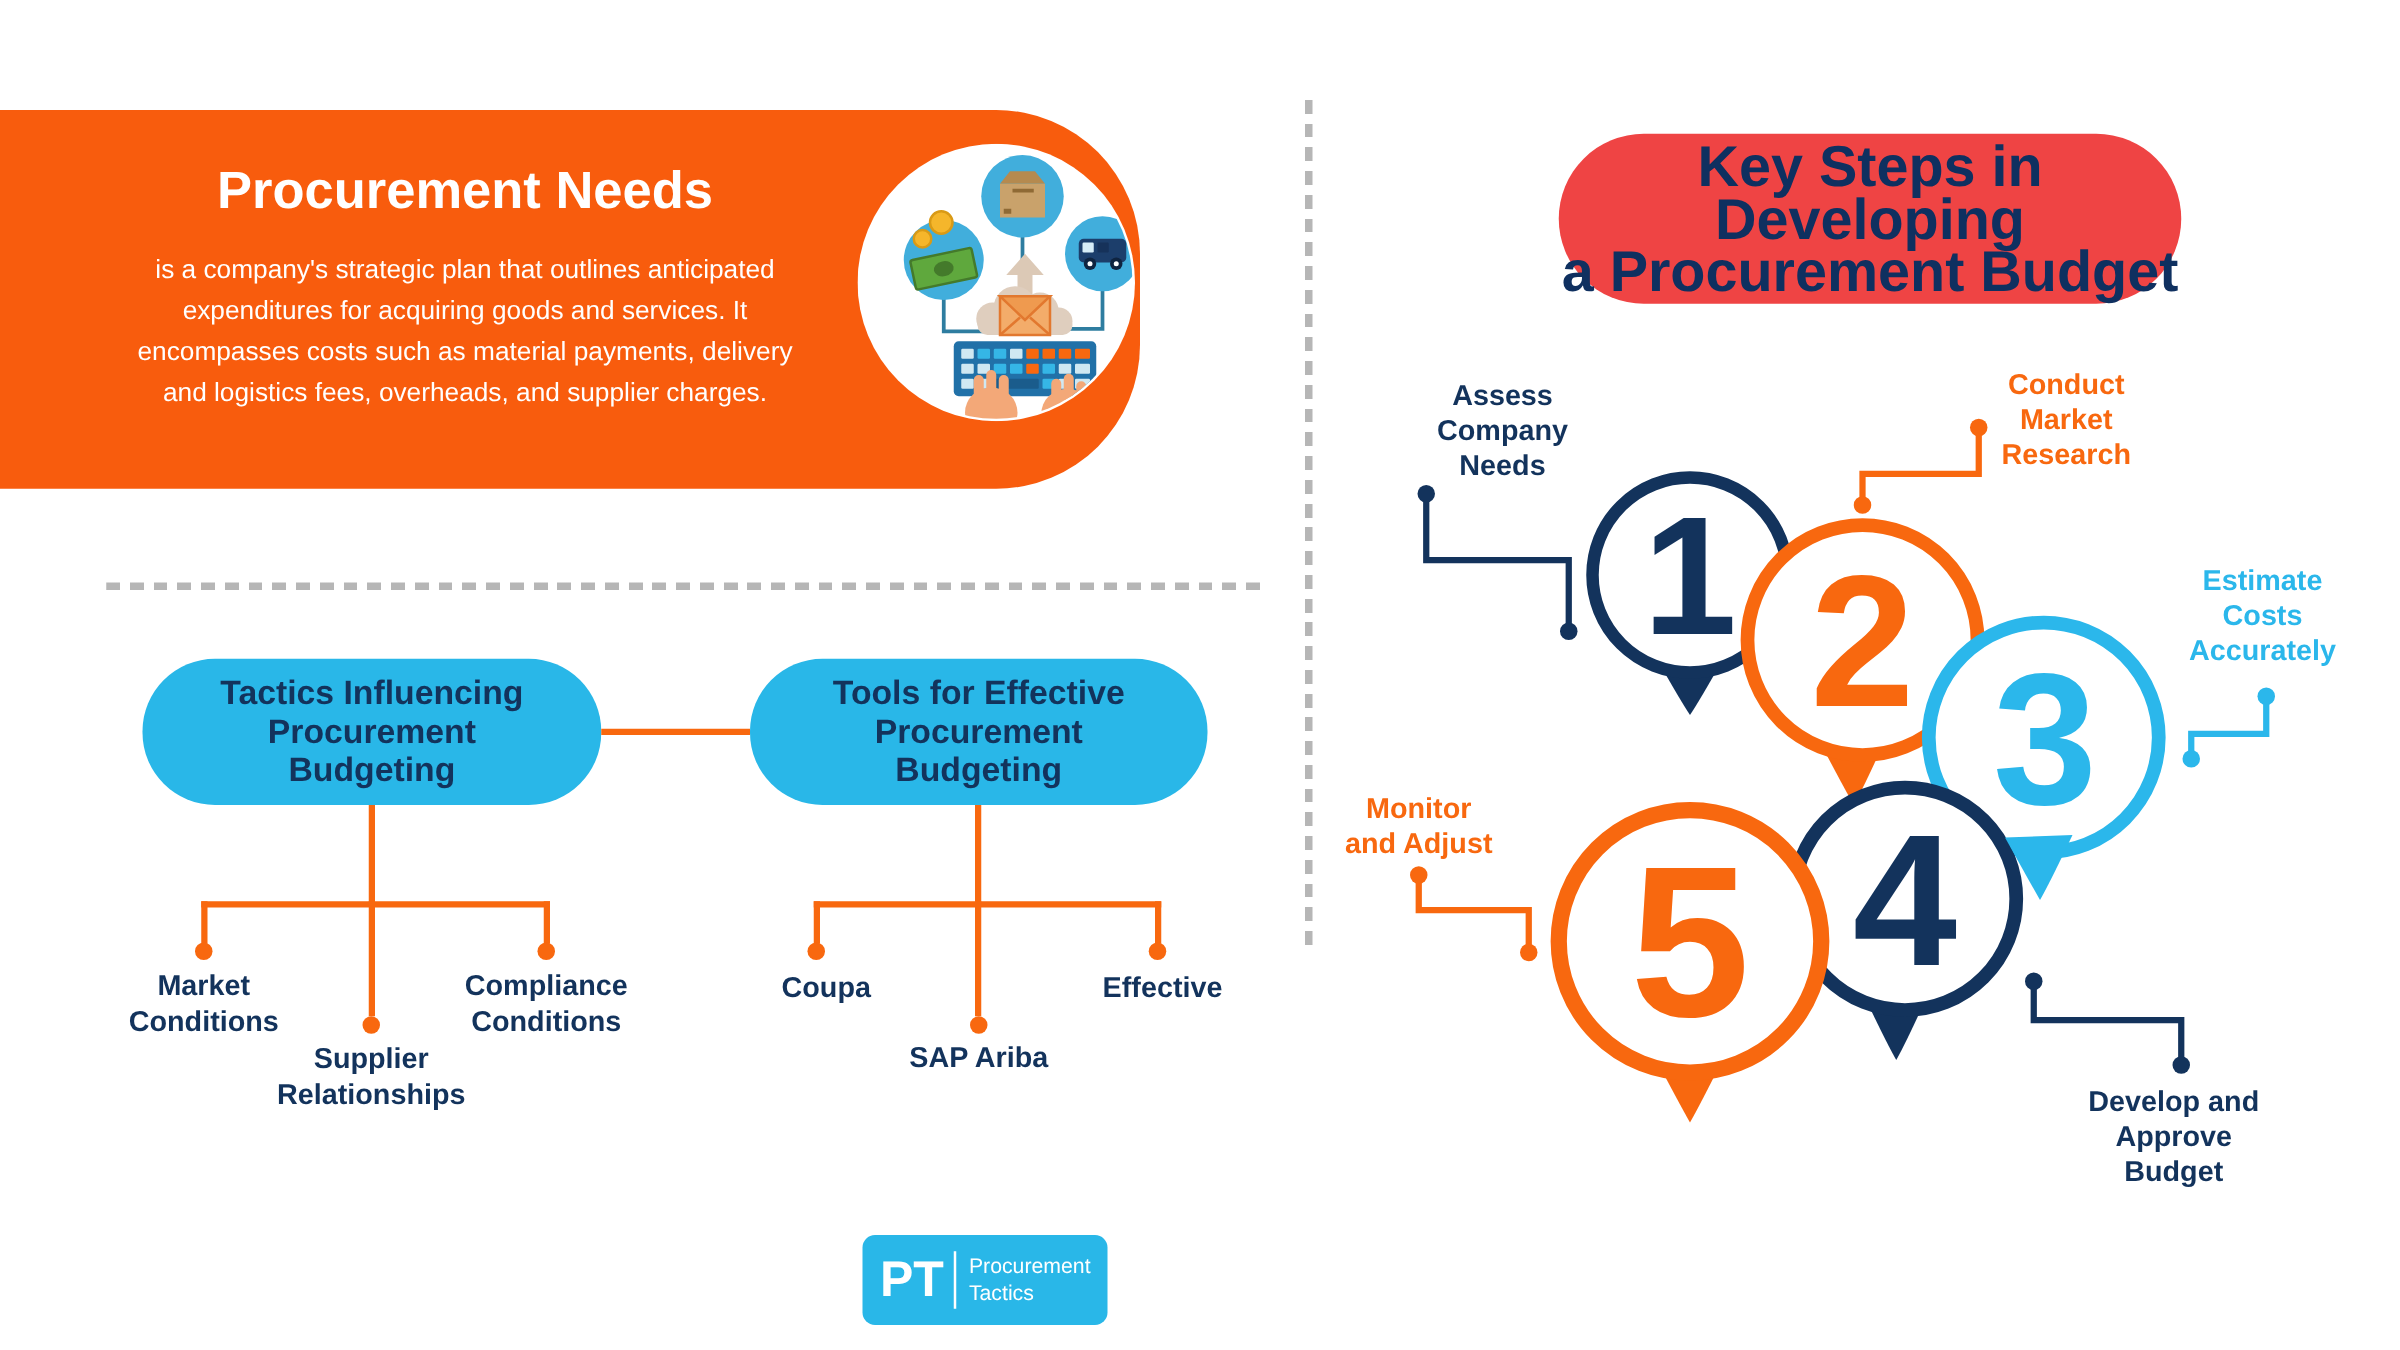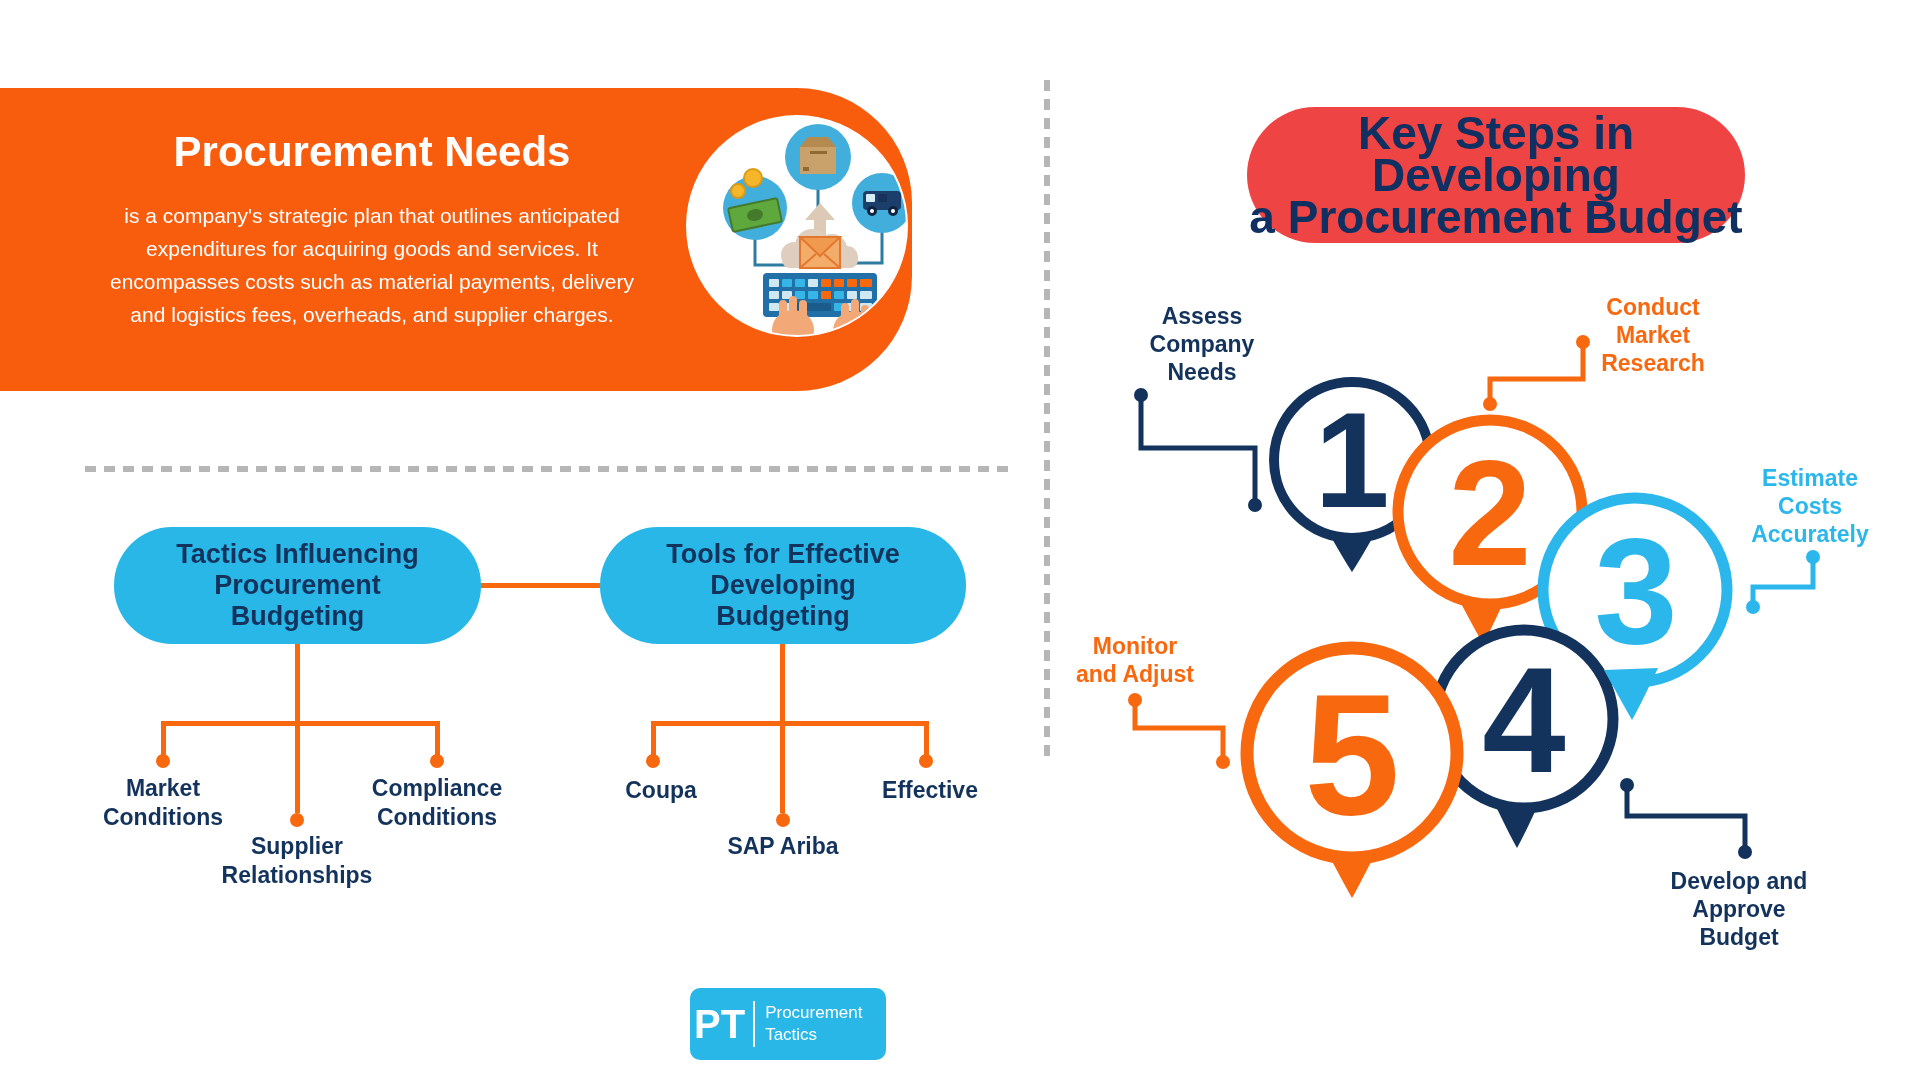--- a/index.html
+++ b/index.html
@@ -33,21 +33,21 @@
        transform:translate(-50%,-50%);}
   
   .lbl{font-weight:700;font-size:23px;line-height:29px;color:#13335C;}
   .lbl-step{font-weight:700;font-size:23px;line-height:28px;}
   .navy{color:#13335C}.orange{color:#F8680F}.cyan{color:#2BB7EB}
   
   .num{position:absolute;font-weight:700;line-height:1;transform:translate(-50%,-52%);}
   
   .logo{position:absolute;left:690px;top:988px;width:196px;height:72px;background:#29B7E8;
         border-radius:10px;display:flex;align-items:center;color:#fff;}
-  .logo-pt{font-weight:700;font-size:40px;padding-left:4px;}
+  .logo-pt{font-weight:700;font-size:40px;padding-left:14px;}
   .logo-sep{width:2px;height:46px;background:#ffffff;margin:0 10px 0 8px;}
   .logo-name{font-size:17px;line-height:22px;}
 </style>
 </head>
 <body>
 
 <div class="banner"></div>
 <div class="ctr banner-title" style="left:372px;top:152px;">Procurement Needs</div>
 <div class="ctr banner-desc" style="left:372px;top:265px;">is a company's strategic plan that outlines anticipated expenditures for acquiring goods and services. It encompasses costs such as material payments, delivery and logistics fees, overheads, and supplier charges.</div>
 
@@ -145,21 +145,21 @@
   </g>
 </svg>
 
 <div class="hdash"></div>
 <div class="vdash"></div>
 
 <div class="pill" style="left:114px;top:527px;width:367px;height:117px;">Tactics Influencing
 Procurement
 Budgeting</div>
 <div class="pill" style="left:600px;top:527px;width:366px;height:117px;">Tools for Effective
-Developing
+Procurement
 Budgeting</div>
 <div class="oline" style="left:481px;top:583px;width:119px;height:5px;"></div>
 
 <div class="oline" style="left:295px;top:644px;width:5px;height:79px;"></div>
 <div class="oline" style="left:161px;top:721px;width:279px;height:5px;"></div>
 <div class="oline" style="left:161px;top:721px;width:5px;height:34px;"></div>
 <div class="oline" style="left:435px;top:721px;width:5px;height:34px;"></div>
 <div class="oline" style="left:295px;top:721px;width:5px;height:92px;"></div>
 <div class="dot" style="left:163px;top:761px;"></div>
 <div class="dot" style="left:437px;top:761px;"></div>
@@ -245,21 +245,21 @@
 <div class="num cyan" style="left:1636px;top:594px;font-size:150px;">3</div>
 <div class="num navy" style="left:1524px;top:723px;font-size:150px;">4</div>
 <div class="num orange" style="left:1352px;top:757px;font-size:172px;">5</div>
 
 <div class="ctr lbl-step navy" style="left:1202px;top:344px;">Assess
 Company
 Needs</div>
 <div class="ctr lbl-step orange" style="left:1653px;top:335px;">Conduct
 Market
 Research</div>
-<div class="ctr lbl-step cyan" style="left:1810px;top:506px;">Estimate
+<div class="ctr lbl-step cyan" style="left:1810px;top:492px;">Estimate
 Costs
 Accurately</div>
 <div class="ctr lbl-step navy" style="left:1739px;top:909px;">Develop and
 Approve
 Budget</div>
 <div class="ctr lbl-step orange" style="left:1135px;top:660px;">Monitor
 and Adjust</div>
 
 <div class="logo">
   <span class="logo-pt">PT</span>

